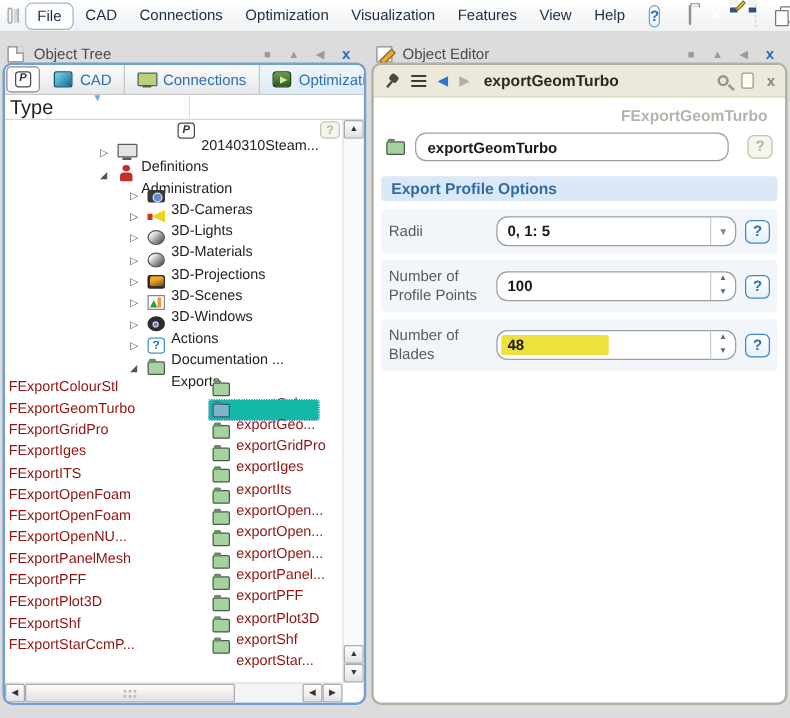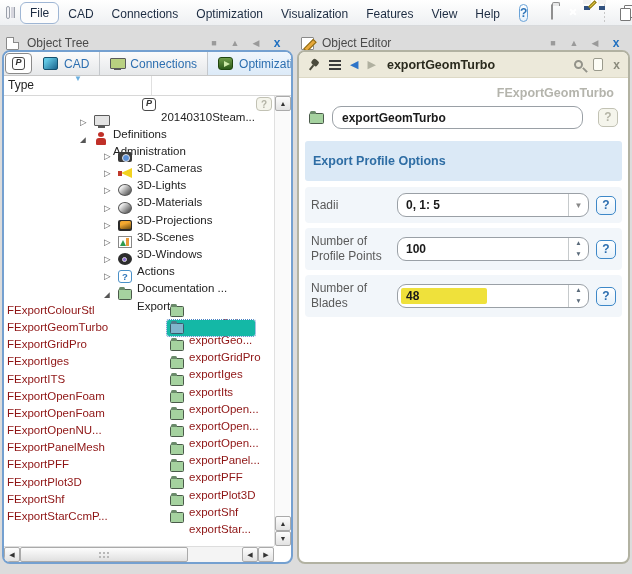--- a/index.html
+++ b/index.html
@@ -58,21 +58,21 @@
   .i-pbadge { width:13px; height:13px; border:1.5px solid #4a4a4a; border-radius:3px; background:#fff; position:relative; flex:0 0 13px; }
   .i-pbadge::before { content:"P"; position:absolute; left:0; right:0; top:-1px; text-align:center; font-weight:bold; font-style:italic; font-size:9px; color:#333; }
   .i-cad { width:15px; height:13px; border-radius:2px; background:linear-gradient(135deg,#62c8e4 20%,#1a648e); border:1px solid #14506e; }
   .i-monitor { width:14px; height:12px; position:relative; }
   .i-monitor::before { content:""; position:absolute; left:0; top:0; width:14px; height:9px; border:1.5px solid #5a5a5a; background:#e4e4e4; border-radius:1px; }
   .i-monitor::after { content:""; position:absolute; left:3.5px; bottom:0; width:7px; height:2px; background:#5a5a5a; }
   .i-monitor.green::before { background:#b9d080; }
   .i-opt { width:15px; height:13px; border-radius:3px; background:linear-gradient(#6f9c4a,#2c5a1a); border:1px solid #20460f; position:relative; }
   .i-opt::before { content:""; position:absolute; left:5px; top:3px; width:0; height:0; border-left:6px solid #cde9a8; border-top:3.5px solid transparent; border-bottom:3.5px solid transparent; }
 
-  .colhead { height:20px; display:flex; border-bottom:1px solid #d8d8d8; background:#fff; position:relative; font-size:12px; color:#222; }
+  .colhead { height:20px; display:flex; border-bottom:1px solid #d8d8d8; background:#fff; position:relative; font-size:16px; color:#222; }
   .colhead .c1 { width:148px; padding:2px 0 0 4px; border-right:1px solid #e0e0e0; }
   .colhead .c2 { flex:1; padding:2px 0 0 4px; }
   .sortmark { position:absolute; left:70px; top:-2px; font-size:8px; color:#6aaede; }
   .sortmark::before { content:"▼"; }
 
   .tree-body { position:absolute; left:0; top:44px; right:17px; bottom:16px; overflow:hidden; }
   .tree-row { height:17.2px; position:relative; white-space:nowrap; }
   .type-text { position:absolute; left:3px; top:1.5px; color:#8e1414; font-size:11.5px; }
   .name-cell { position:absolute; top:0.5px; display:inline-flex; align-items:center; height:16px; }
   .arrow { width:11px; font-size:8.5px; color:#555; flex:0 0 11px; }
@@ -143,21 +143,21 @@
   .i-page { width:10px; height:13px; border:1.5px solid #9a9a8c; border-radius:2px; background:#fdfdf6; }
   .i-x { color:#8a8a7c; font-weight:bold; font-size:12px; }
   .i-x::before { content:"x"; }
 
   .class-label { text-align:right; color:#b4b4ac; font-weight:bold; font-size:12.5px; padding:8px 14px 2px 0; }
   .name-row { display:flex; align-items:center; padding:4px 10px 0 10px; gap:8px; }
   .name-row .ticon { flex:0 0 15px; }
   .name-input { flex:1; height:23px; border:1px solid #9aa0a6; border-radius:9px; padding:0 9px; font-weight:bold; font-size:12px;
     color:#1a1a1a; font-family:"Liberation Sans", sans-serif; background:#fff; outline:none; }
 
-  .section-band { margin:12px 6px 6px 6px; background:#dbe9f6; border-radius:3px; padding:13px 8px; color:#2e6da4; font-weight:bold; font-size:12.5px; }
+  .section-band { margin:12px 6px 6px 6px; background:#dbe9f6; border-radius:3px; padding:3px 8px; color:#2e6da4; font-weight:bold; font-size:12.5px; }
   .field-row { margin:0 6px 5px 6px; background:#f2f6fa; border-radius:4px; display:flex; align-items:center; padding:6px 6px; min-height:34px; }
   .field-label { width:86px; color:#5a5a5a; font-size:12px; line-height:1.25; flex:0 0 86px; }
   .ctrl { flex:1; height:24px; border:1px solid #9aa0a6; border-radius:9px; background:#fff; display:flex; align-items:center; position:relative; overflow:hidden; }
   .ctrl input { border:none; outline:none; background:transparent; flex:1; height:100%; padding:0 8px; font-weight:bold; font-size:12px;
     color:#1a1a1a; font-family:"Liberation Sans", sans-serif; position:relative; z-index:2; width:50px; }
   .hl-mark { position:absolute; left:3px; top:3px; bottom:3px; width:86px; background:#efe13b; border-radius:2px; z-index:1; }
   .combo-btn { width:20px; align-self:stretch; border-left:1px solid #c6cacc; display:flex; align-items:center; justify-content:center; color:#888; font-size:8px; }
   .combo-btn::before { content:"▼"; }
   .spin-btns { width:20px; align-self:stretch; border-left:1px solid #c6cacc; display:flex; flex-direction:column; }
   .spin-btns span { flex:1; text-align:center; font-size:6.5px; color:#5a6a7a; line-height:10px; }
@@ -165,21 +165,21 @@
   .helpbtn { width:20px; height:19px; margin-left:7px; border:1.6px solid #3e88c8; border-radius:5px; flex:0 0 20px;
     background:linear-gradient(#fff,#e6f1fa); color:#2d6fb0; font-weight:bold; font-size:12px; text-align:center; line-height:16px; }
   .helpbtn::before { content:"?"; }
   .helpbtn.ghost { border-color:#c2c2b4; color:#b4b4a6; background:#f5f5ec; }
 </style>
 </head>
 <body>
 
 <div class="menubar">
   <span class="win-icon"></span>
-  <span style="display:flex;align-items:flex-end;">
+  <span style="display:flex;align-items:flex-start;">
       <span class="menu-item boxed">File</span>
       <span class="menu-item">CAD</span>
       <span class="menu-item">Connections</span>
       <span class="menu-item">Optimization</span>
       <span class="menu-item">Visualization</span>
       <span class="menu-item">Features</span>
       <span class="menu-item">View</span>
       <span class="menu-item">Help</span>
     </span>
   <span class="mi-gap"></span>

